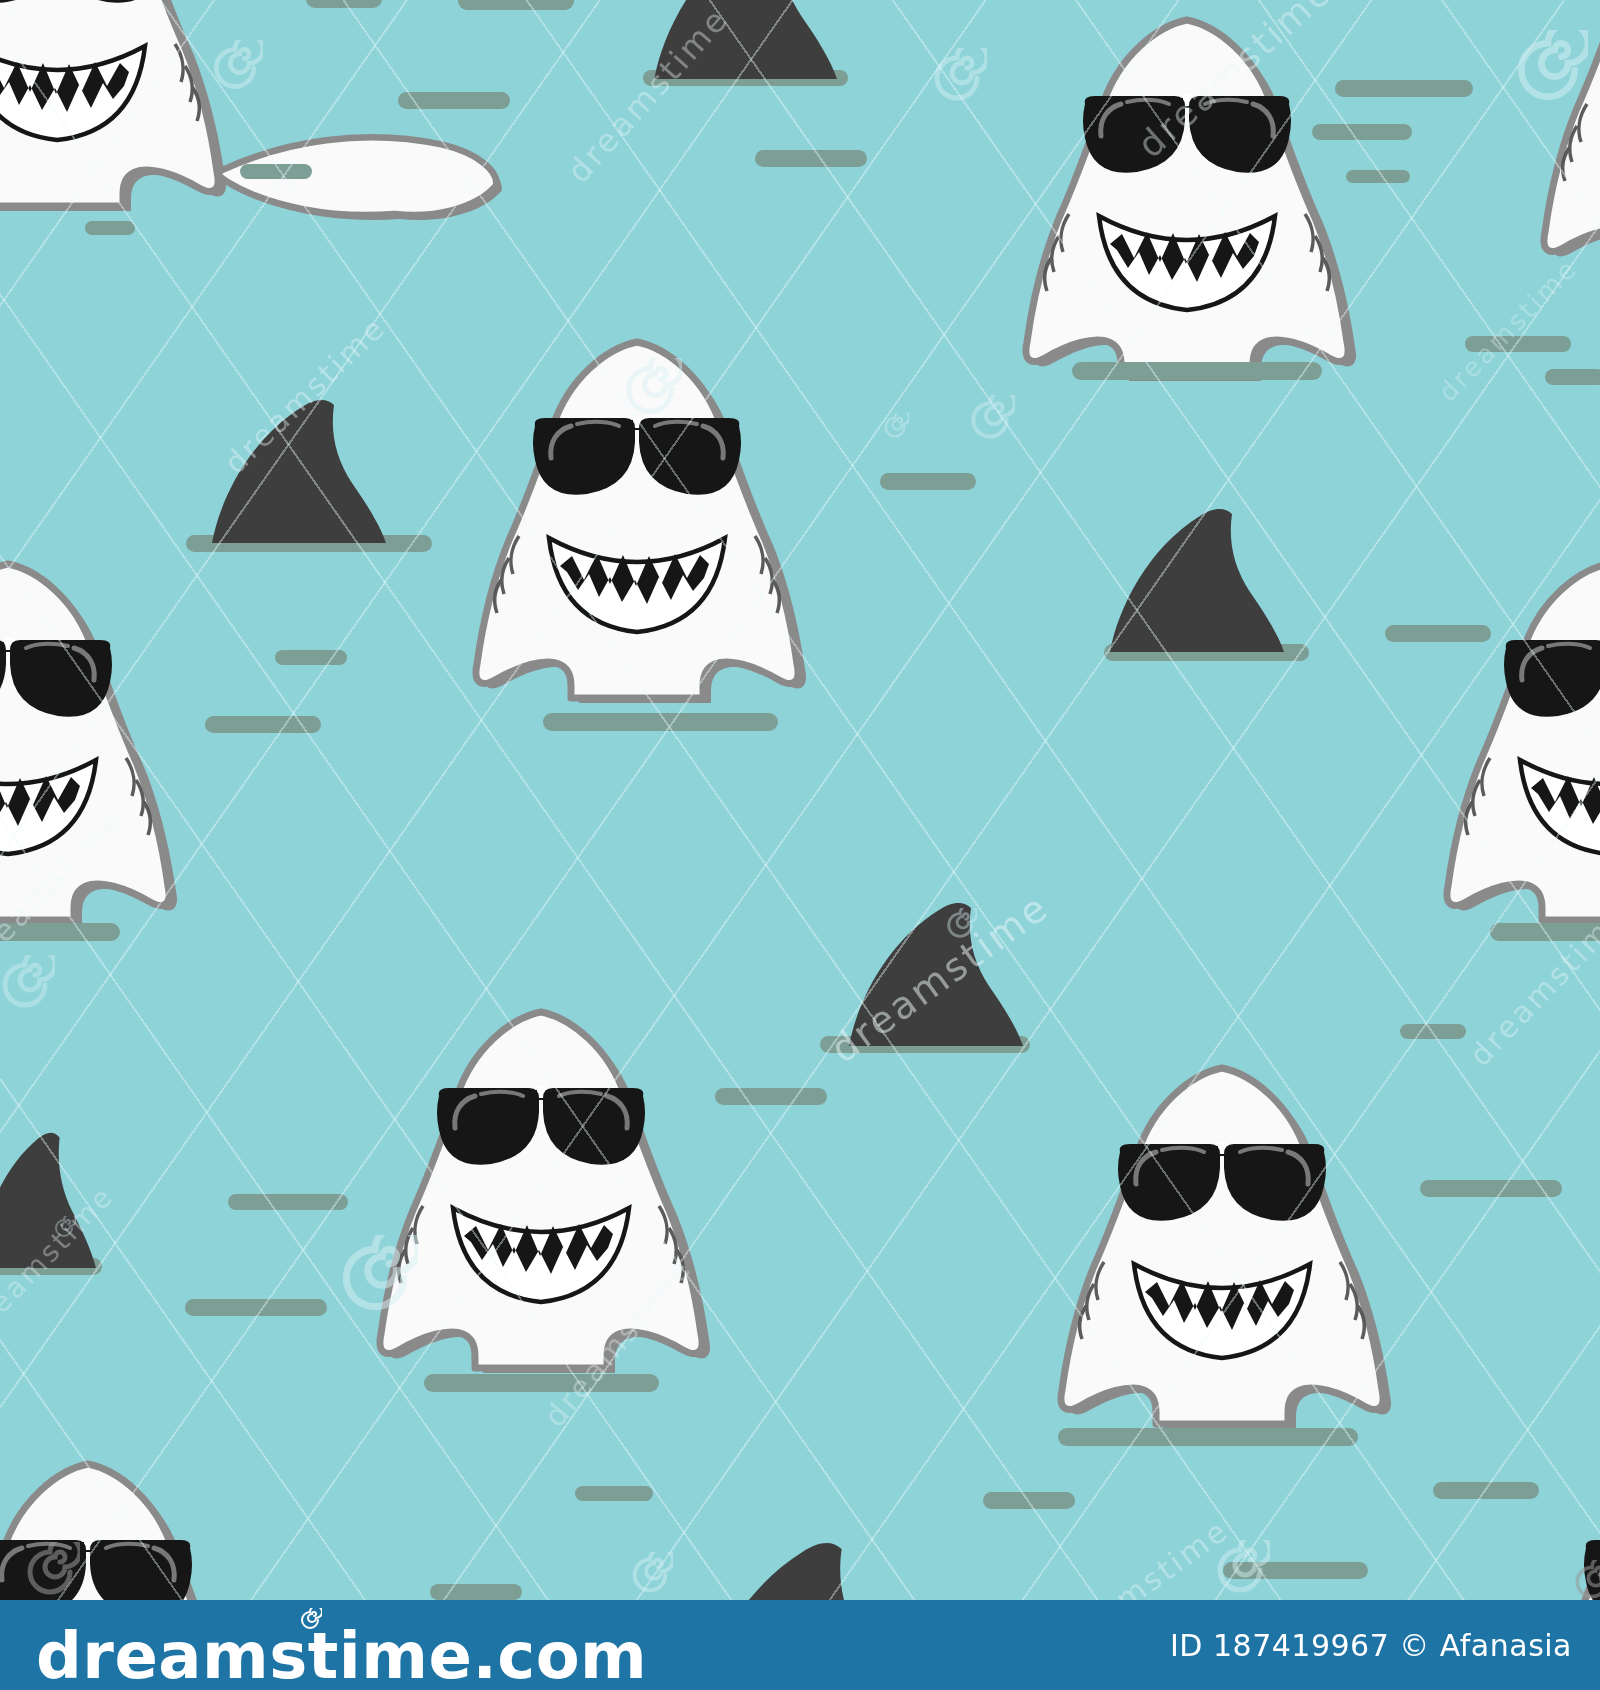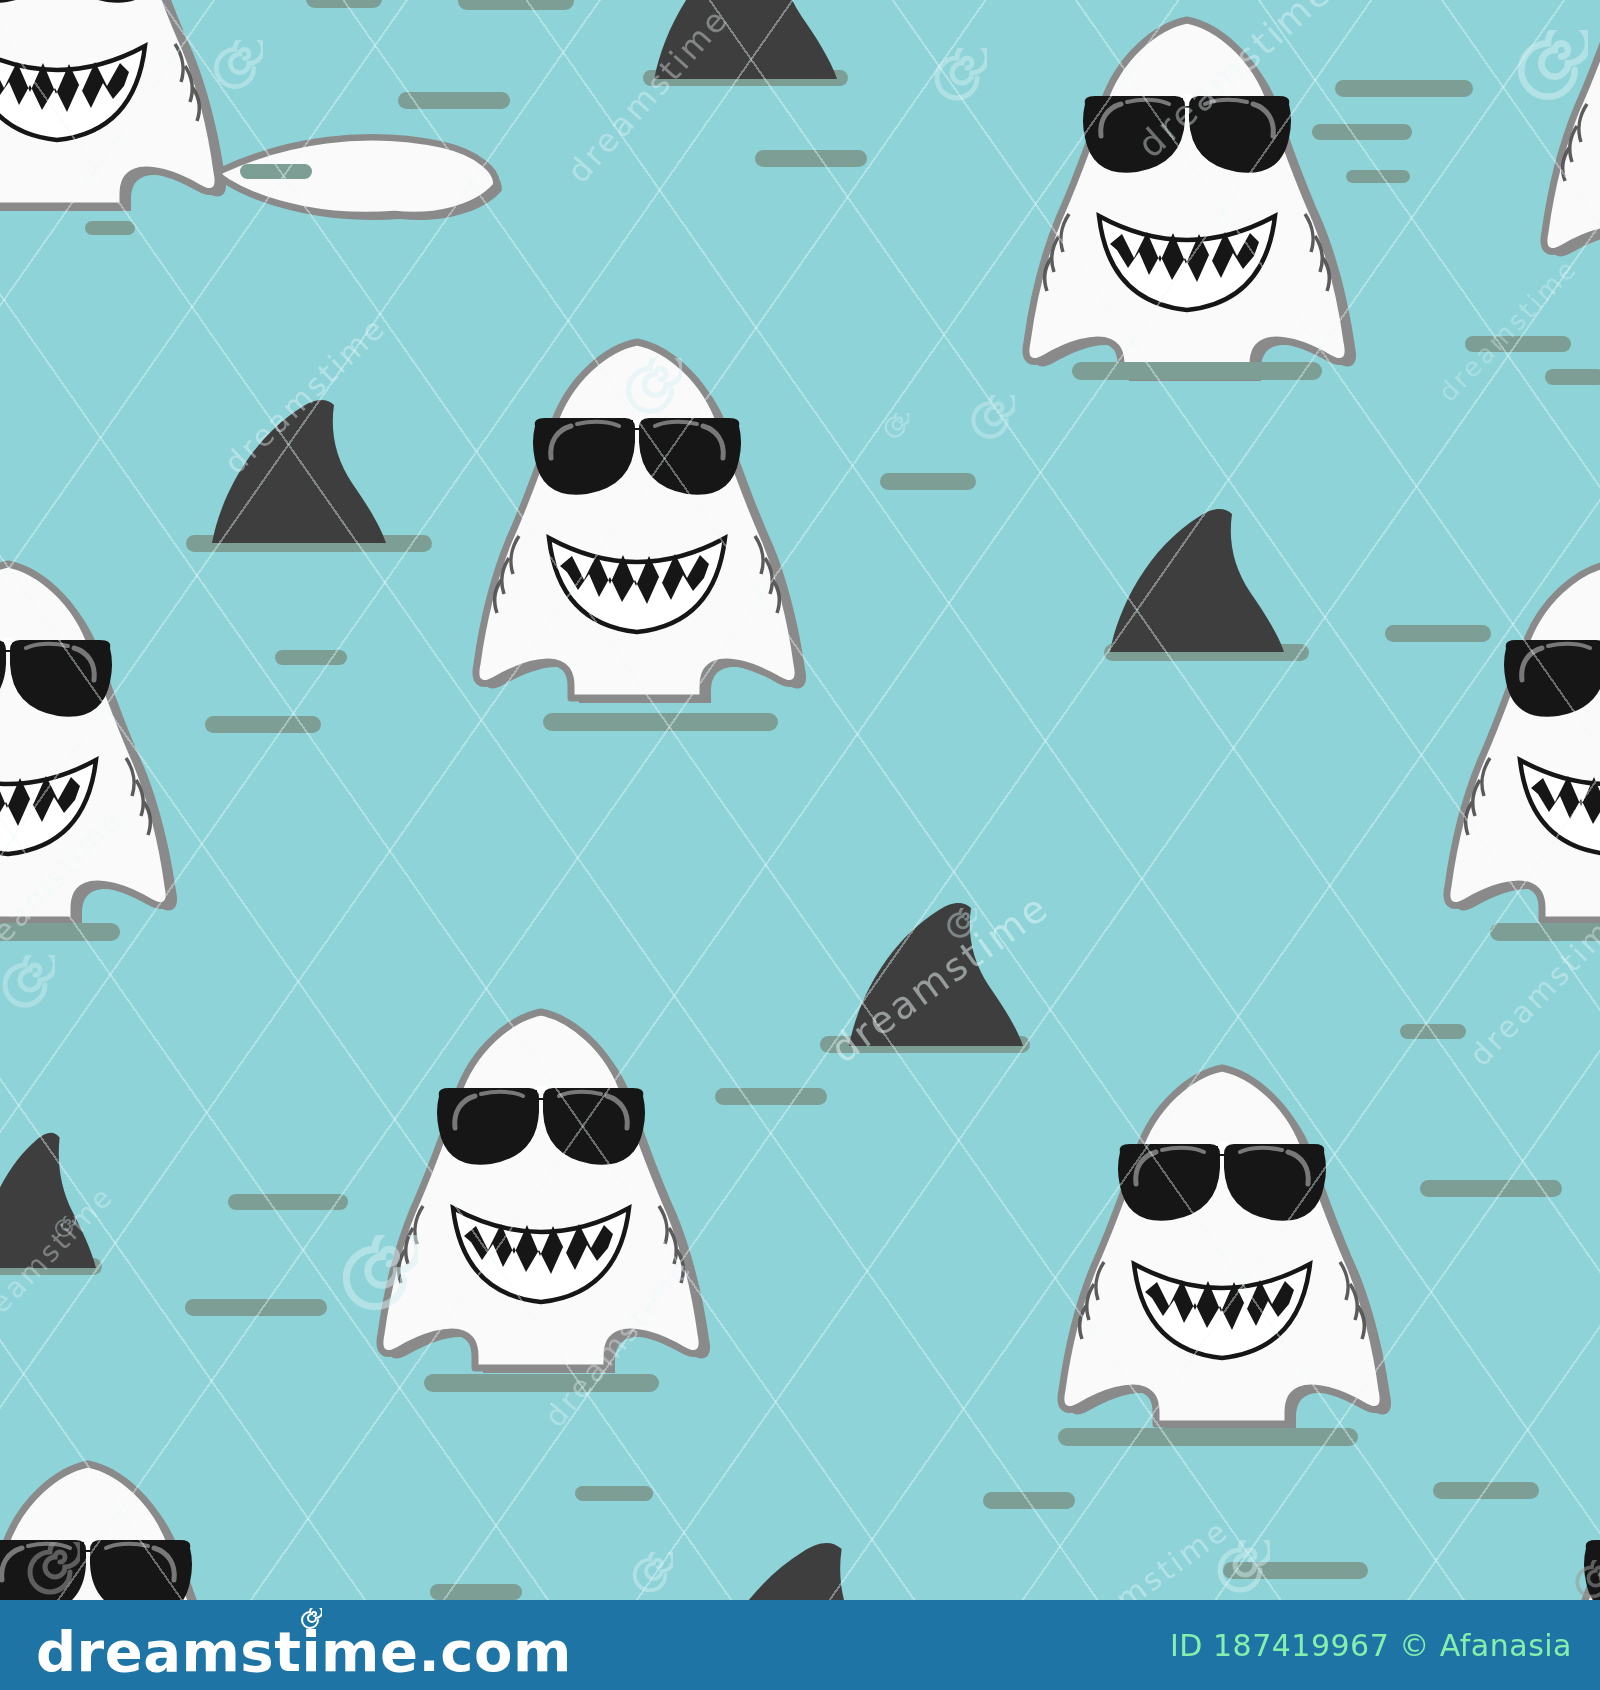--- a/index.html
+++ b/index.html
@@ -8,23 +8,23 @@
   #art{position:absolute;left:0;top:0;}
   .lattice{position:absolute;left:0;top:0;width:1600px;height:1600px;pointer-events:none;
     background:
       repeating-linear-gradient(55deg, rgba(235,250,252,0) 0 148px, rgba(235,250,252,.38) 148px 150px),
       repeating-linear-gradient(-55deg, rgba(235,250,252,0) 0 156px, rgba(235,250,252,.38) 156px 158px);}
   #wm{position:absolute;left:0;top:0;width:1600px;height:1600px;pointer-events:none;}
   .wm-text{position:absolute;white-space:nowrap;color:#ecf8fa;font-weight:500;letter-spacing:3px;
     font-family:"DejaVu Sans",sans-serif;transform-origin:center center;}
   .wm-spiral{position:absolute;}
   #footer-bar{position:absolute;left:0;top:1600px;width:1600px;height:90px;background:#1e74a5;}
-  #footer-logo{position:absolute;left:36px;top:24px;color:#ffffff;font-size:56px;font-weight:bold;letter-spacing:0.5px;line-height:1;}
+  #footer-logo{position:absolute;left:36px;top:24px;color:#ffffff;font-size:64px;font-weight:bold;letter-spacing:0.5px;line-height:1;}
   #logo-spiral{position:absolute;left:298px;top:8px;color:#ffffff;}
-  #footer-credit{position:absolute;right:28px;top:28px;color:#86efac;font-size:30px;font-weight:500;letter-spacing:0.5px;}
+  #footer-credit{position:absolute;right:28px;top:28px;color:#ffffff;font-size:30px;font-weight:500;letter-spacing:0.5px;}
 </style>
 </head>
 <body>
 
 <div id="page">
   <div id="stage">
     <svg id="art" width="1600" height="1600" viewBox="0 0 1600 1600">
       <defs>
         <g id="shark">
           <path fill="#8a8a8a" transform="translate(8,5)" d="M180,12 C150,18 112,48 96,96 C84,130 70,170 52,210 C38,244 26,290 20,334 C16,352 24,358 38,350 C62,336 88,328 102,334 C112,338 114,348 114,356 L114,368 L246,368 L246,356 C246,348 248,338 258,334 C272,328 298,336 322,350 C336,358 344,352 340,334 C334,290 322,244 308,210 C290,170 276,130 264,96 C248,48 210,18 180,12 Z"></path>

